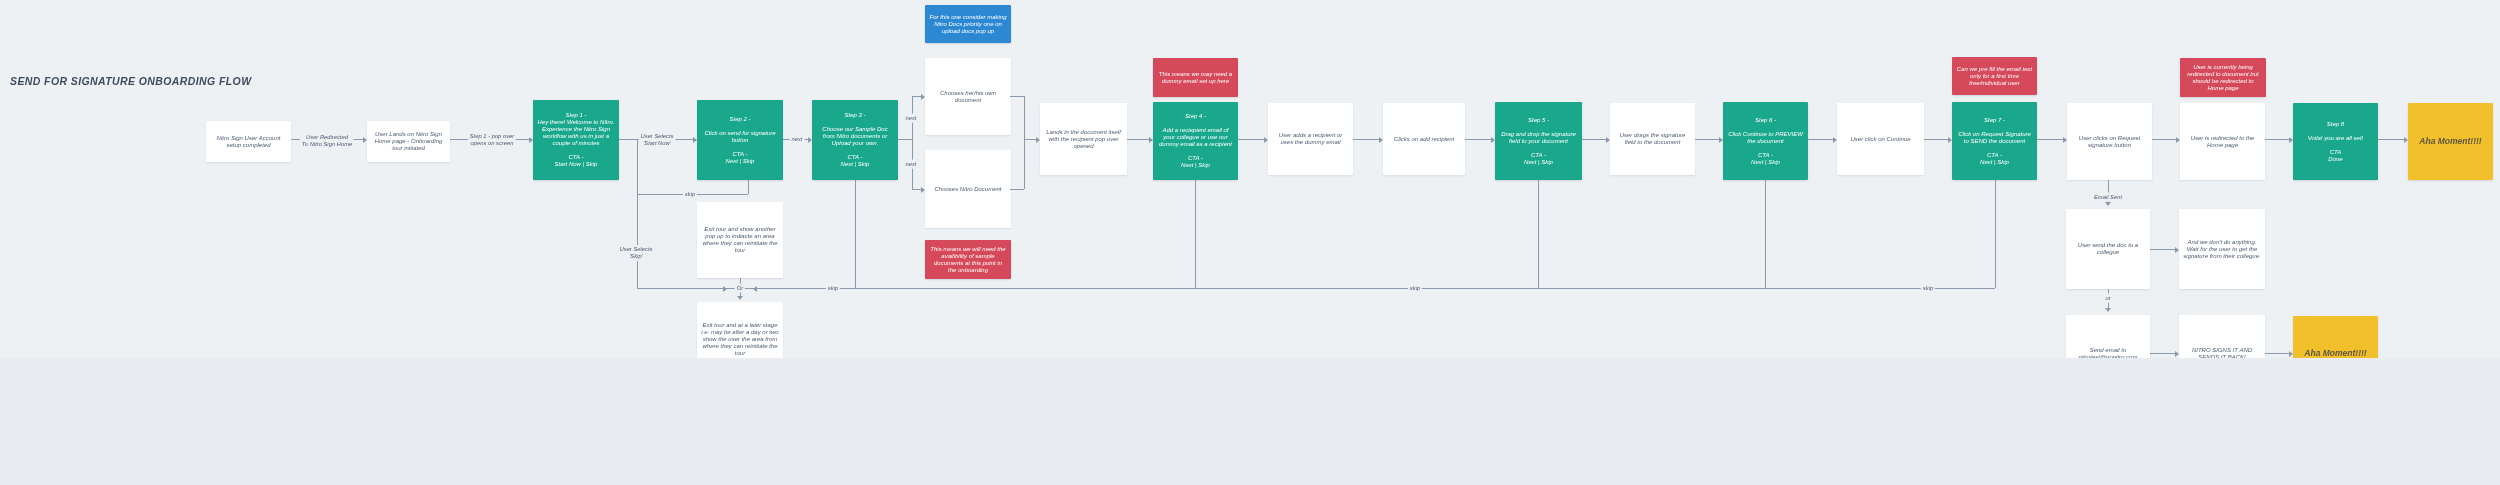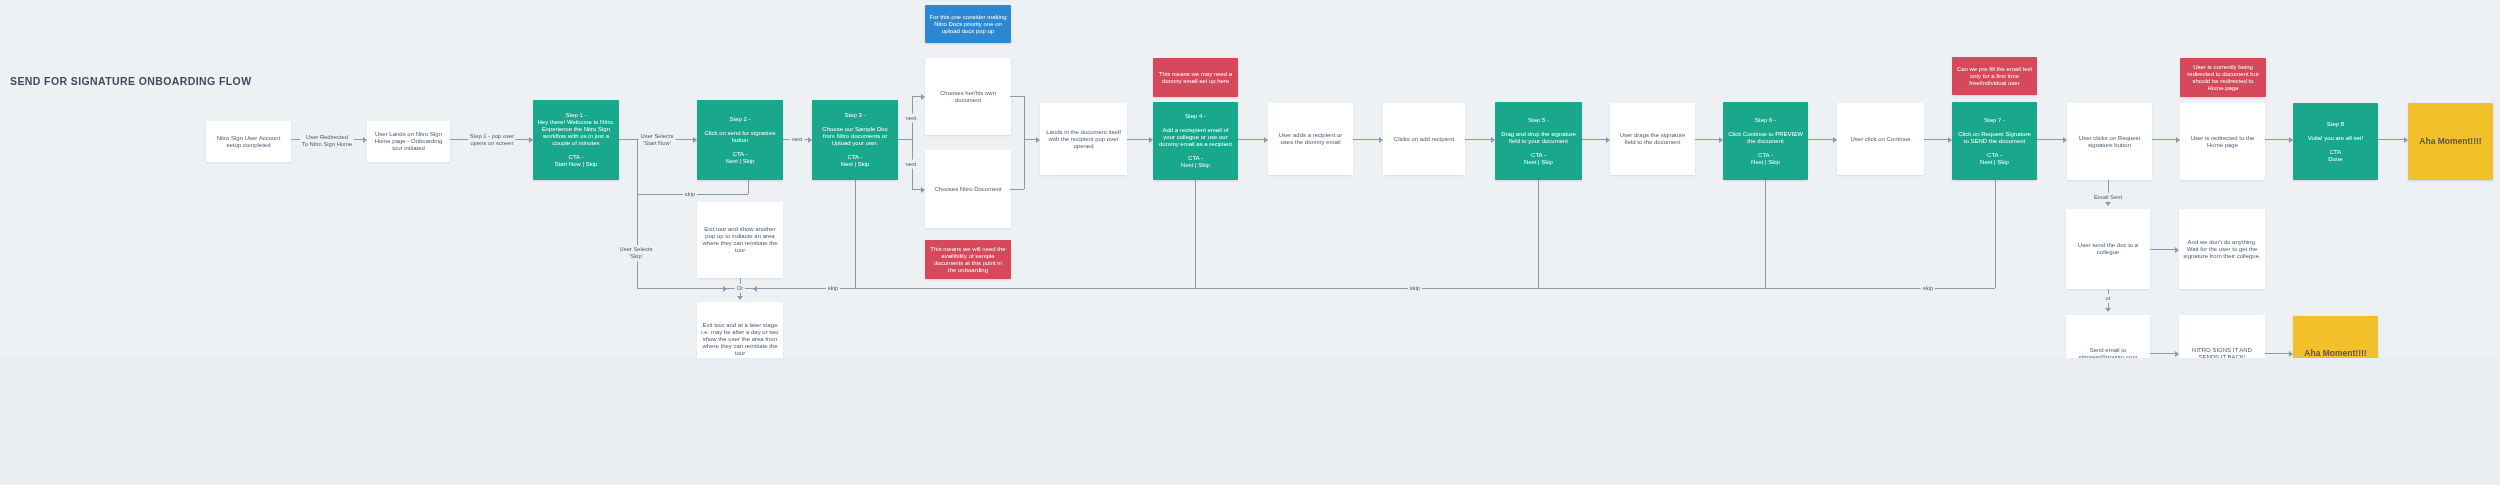--- a/index.html
+++ b/index.html
@@ -5,20 +5,21 @@
   html,body{margin:0;padding:0;}
   body{
     font-family:"Liberation Sans", sans-serif;
     background:#e9edf1;
   }
   #canvas{
     position:relative;
     width:2500px;height:358px;
     background:var(--canvas,#eef1f4);
     overflow:hidden;
+    font-style:italic;
   }
   #board-title{
     position:absolute;left:10px;top:75px;
     font-size:10.5px;font-weight:700;letter-spacing:.4px;
     color:#3e4c5e;white-space:nowrap;
   }
   .node{
     position:absolute;display:flex;align-items:center;justify-content:center;
     text-align:center;box-sizing:border-box;padding:4px 4px;
     font-size:6px;line-height:7px;white-space:pre-line;border-radius:1px;

